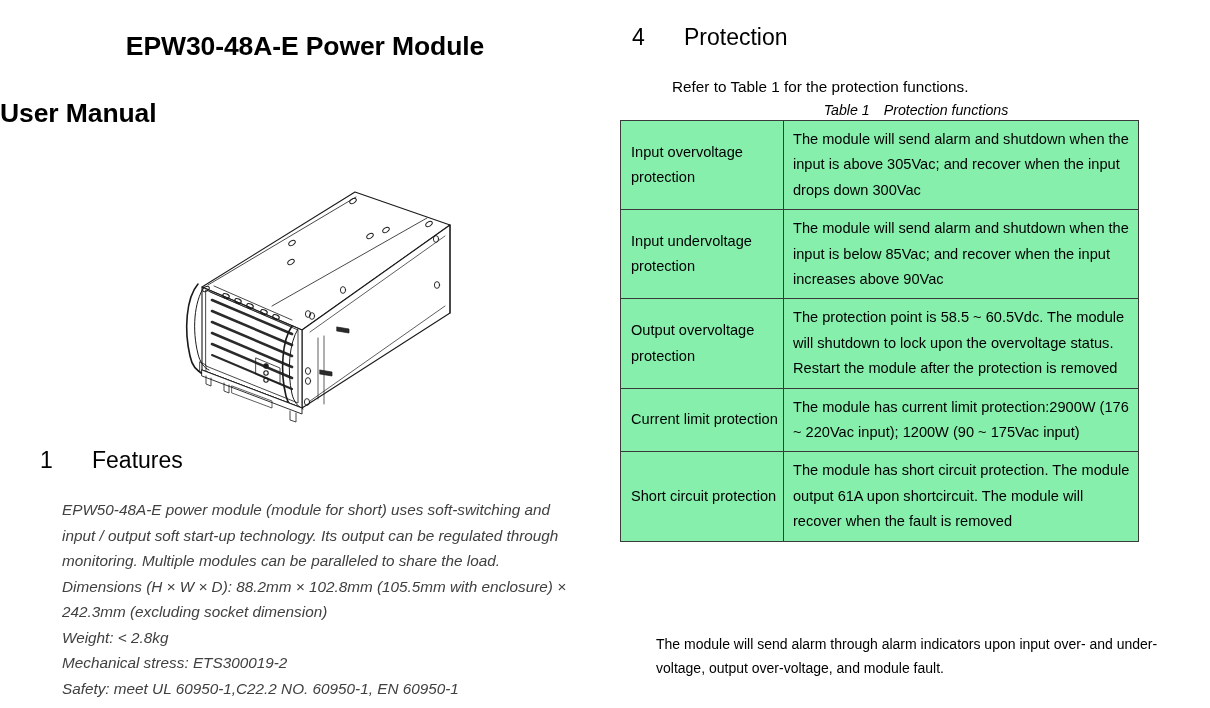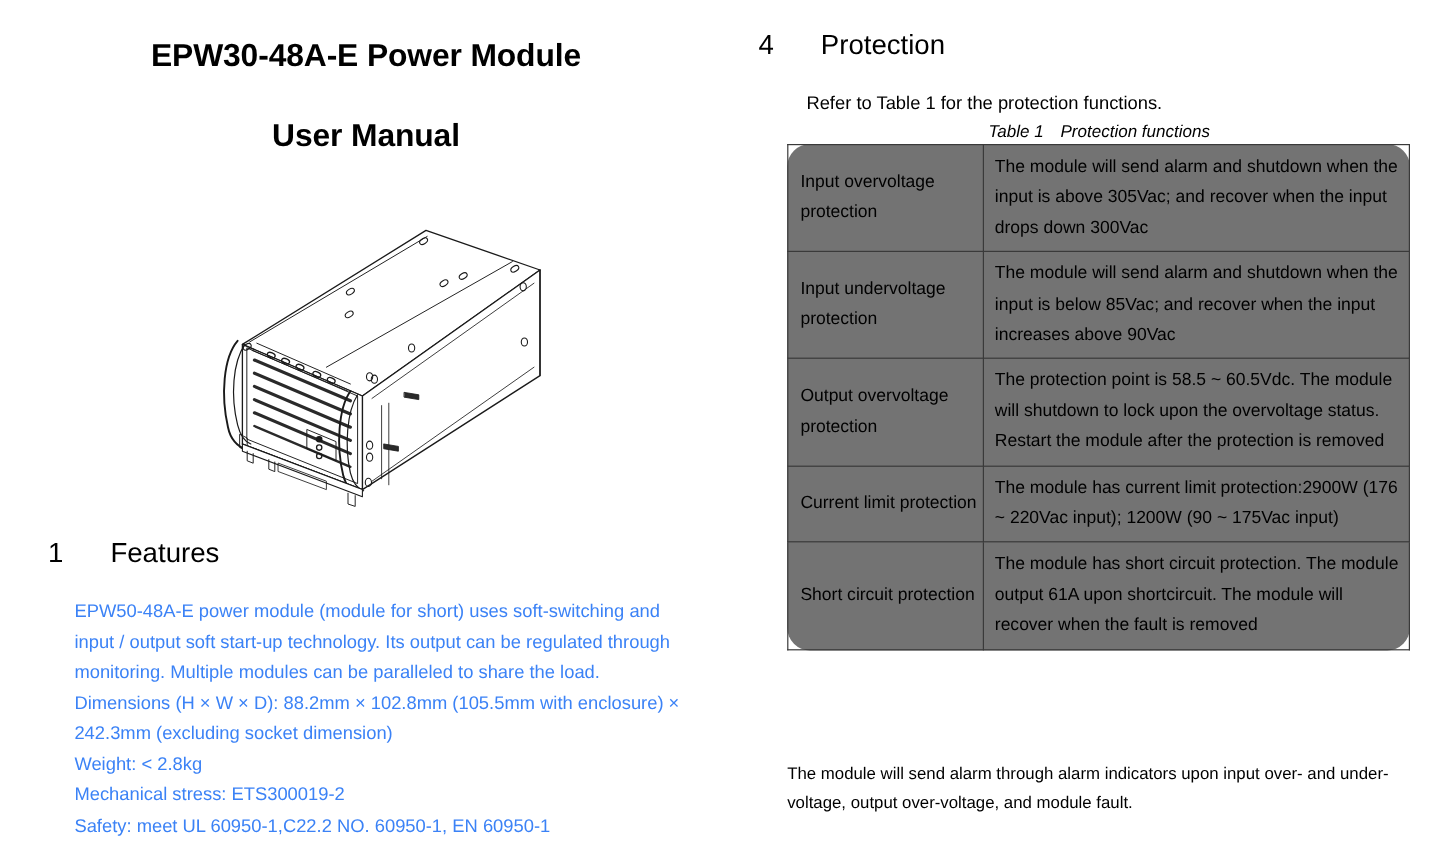--- a/index.html
+++ b/index.html
@@ -47,21 +47,21 @@
     font-size: 26.5px;
     font-weight: bold;
     letter-spacing: -0.1px;
     line-height: 1.1;
   }
   .doc-subtitle {
     position: absolute;
     left: 0;
     top: 99px;
     width: 610px;
-    text-align: center;
+    text-align: left;
     font-size: 26.5px;
     font-weight: bold;
     letter-spacing: -0.1px;
     line-height: 1.1;
   }
 
   
   .figure-wrap {
     position: absolute;
     left: 140px;
@@ -87,21 +87,22 @@
   .section-heading .ttl { white-space: nowrap; }
 
   #features-heading { left: 40px; top: 447px; }
   #protection-heading { left: 632px; top: 24px; }
 
   
   .body-text {
     position: absolute;
     font-size: 15.3px;
     line-height: 25.5px;
-    color: #3b82f6;
+    color: #404040;
+    font-style: italic;
   }
   #features-body {
     left: 62px;
     top: 497px;
     width: 510px;
   }
   #features-body p { margin: 0; }
 
   #refer-line {
     position: absolute;
@@ -129,27 +130,26 @@
     top: 632px;
     width: 540px;
     font-size: 14px;
     line-height: 24px;
   }
   #footer-note p { margin: 0; }
 
   
   .prot-table {
     position: absolute;
-    left: 656px;
+    left: 620px;
     top: 120px;
     width: 519px;
     border-collapse: collapse;
     table-layout: fixed;
-    background: #737373;
-    border-radius: 19px;
+    background: #86efac;
   }
   .prot-table td {
     border: 1px solid #3a3a3a;
     padding: 0;
     vertical-align: middle;
     font-size: 14.6px;
     line-height: 25.4px;
   }
   .prot-table td.c-name {
     width: 152px;

